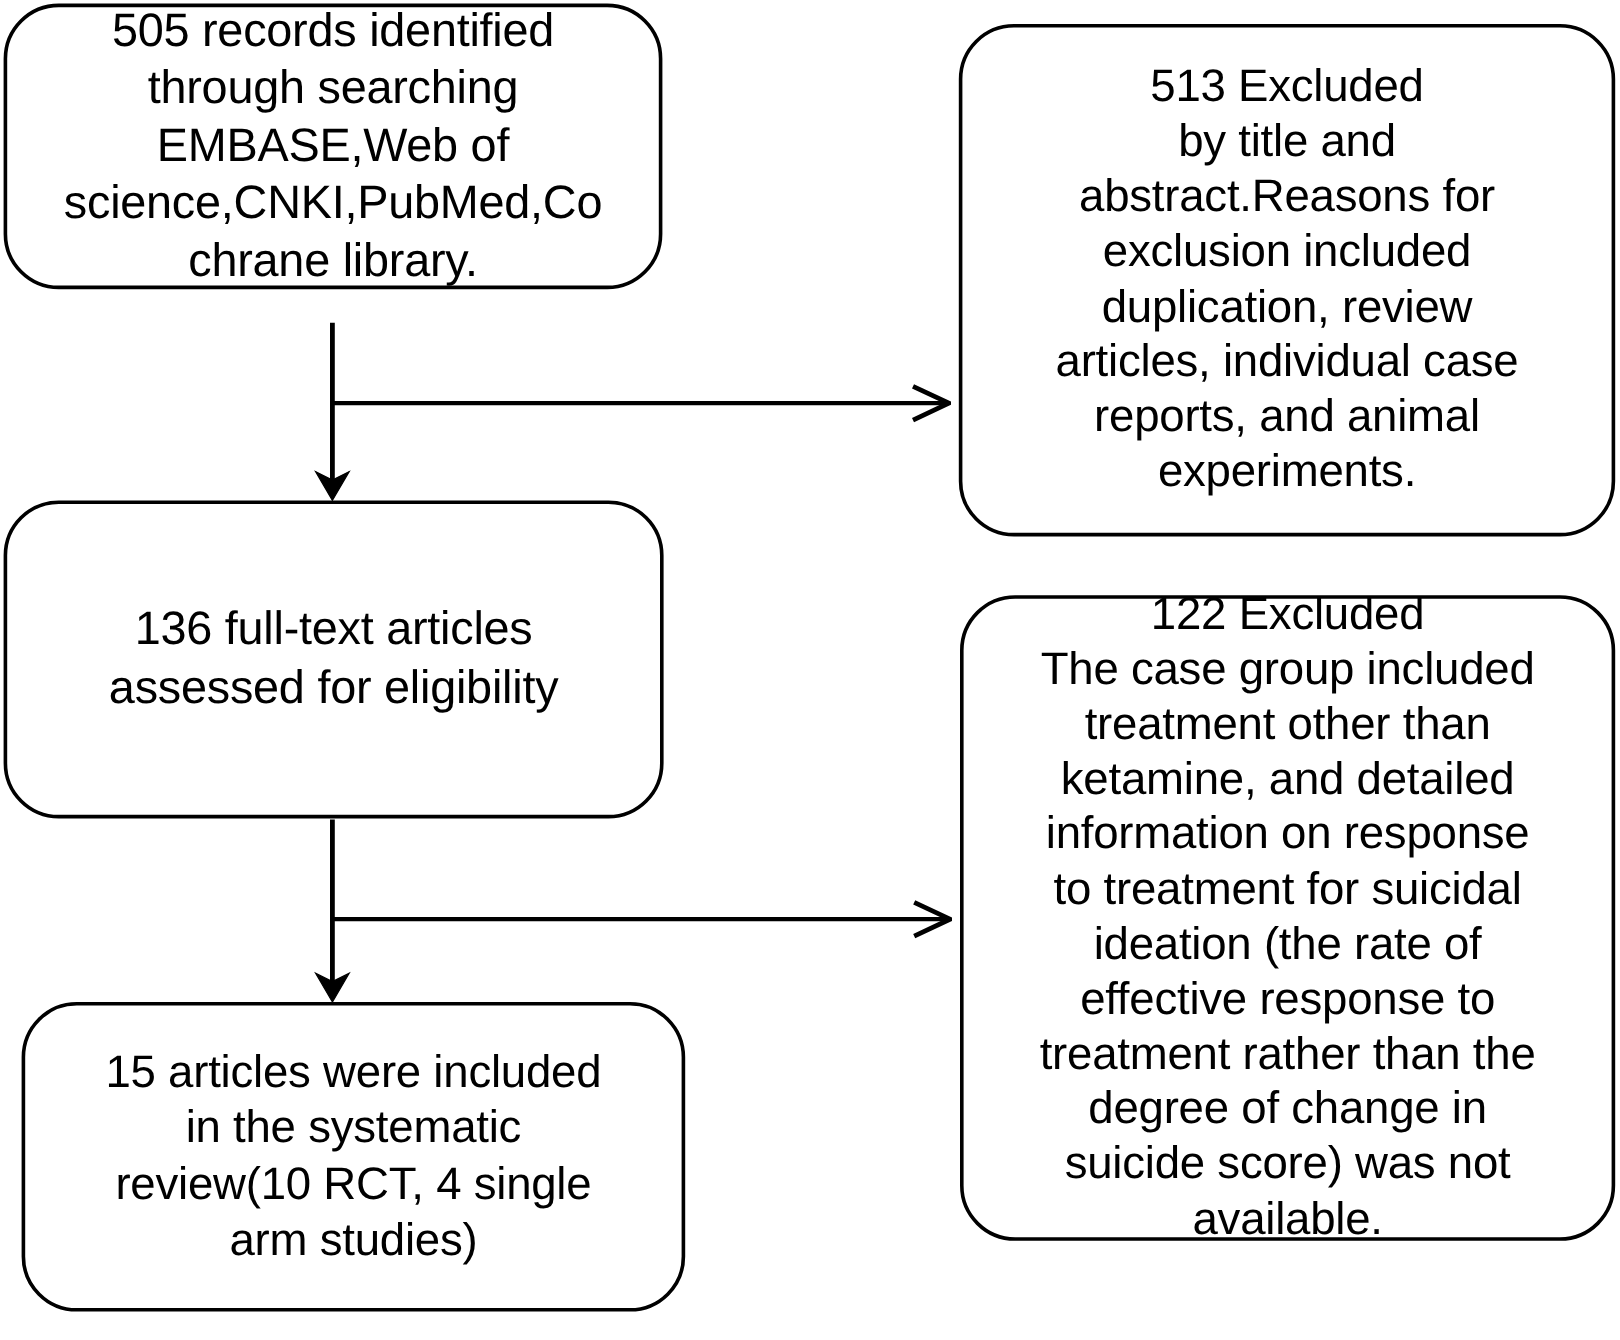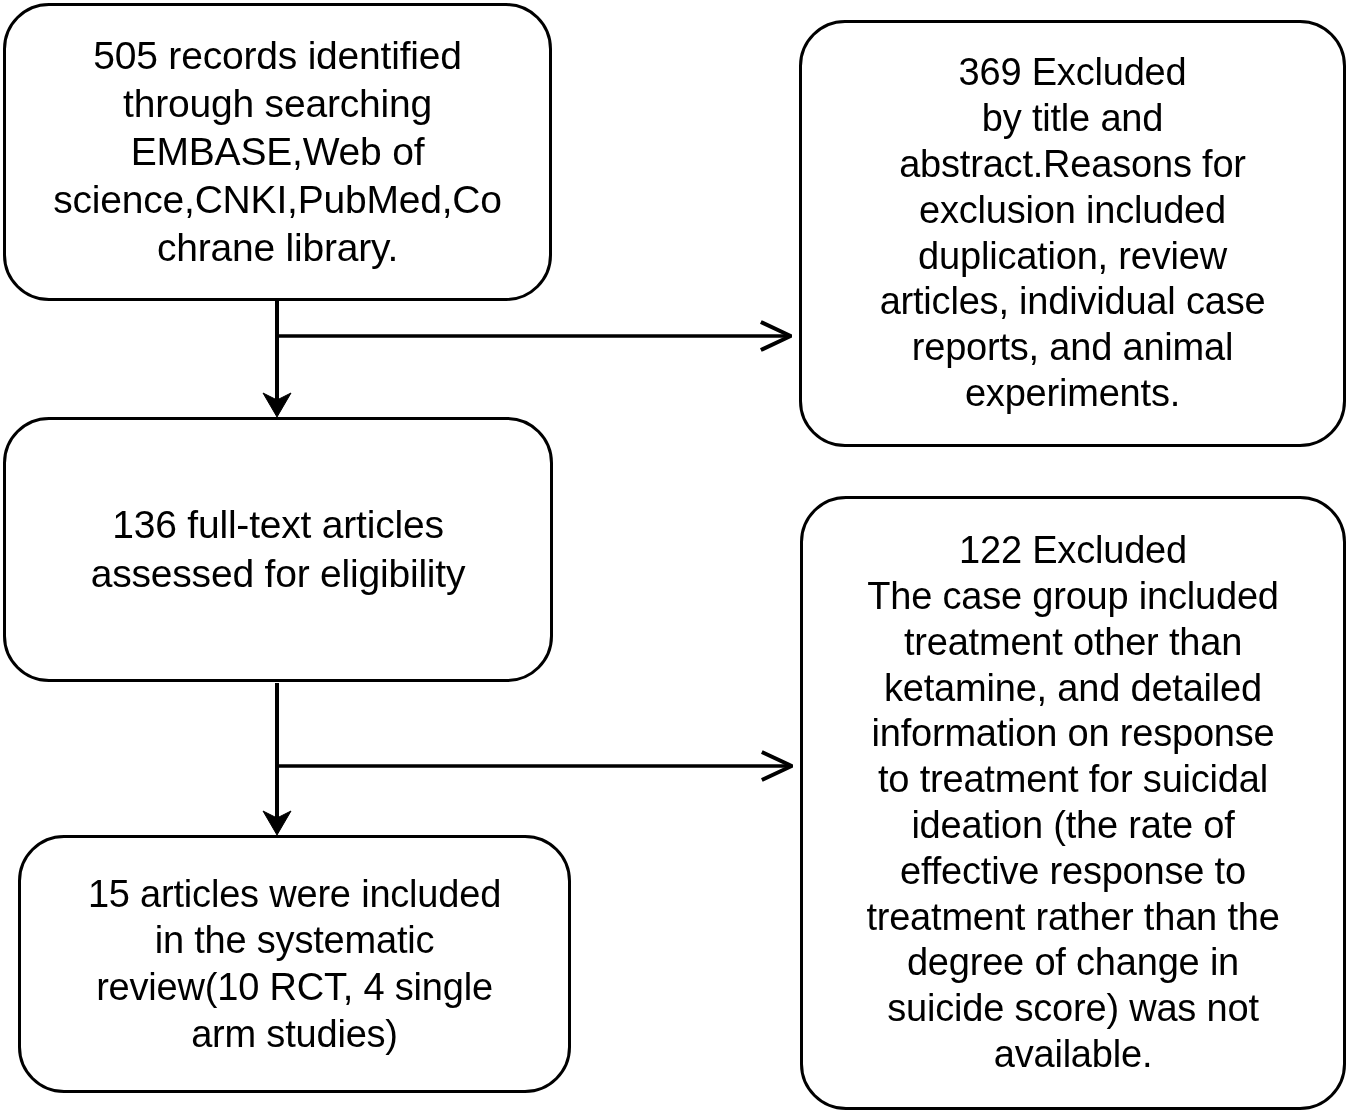--- a/index.html
+++ b/index.html
@@ -44,30 +44,30 @@
     width: 100%;
     padding: 0 14px;
     font-size: 39px;
     line-height: 1.235;
     letter-spacing: -0.2px;
     white-space: pre-line;
     text-align: center;
   }
 
   
-  #node-identified  { left: 3px;   top: 3px;    width: 549px; height: 298px; }
+  #node-identified  { left: 3px;   top: 3px;    width: 549px; height: 238px; }
   #node-identified .node-text { font-size: 39px; }
 
   #node-excluded-title { left: 799px; top: 20px;  width: 547px; height: 427px; }
   #node-excluded-title .node-text { font-size: 38px; line-height: 1.21; }
 
   #node-fulltext    { left: 3px;   top: 417px;  width: 550px; height: 265px; }
   #node-fulltext .node-text { font-size: 39px; }
 
-  #node-excluded-case { left: 800px; top: 496px; width: 546px; height: 614px; }
+  #node-excluded-case { left: 800px; top: 496px; width: 546px; height: 538px; }
   #node-excluded-case .node-text { font-size: 38px; line-height: 1.205; }
 
   #node-included    { left: 18px;  top: 835px;  width: 553px; height: 258px; }
   #node-included .node-text { font-size: 38px; line-height: 1.23; }
 </style>
 </head>
 <body>
 
 <div id="canvas">
 
@@ -97,21 +97,21 @@
 
   <div class="node" id="node-identified">
     <span class="node-text">505 records identified
 through searching
 EMBASE,Web of
 science,CNKI,PubMed,Co
 chrane library.</span>
   </div>
 
   <div class="node" id="node-excluded-title">
-    <span class="node-text">369 Excluded
+    <span class="node-text">513 Excluded
 by title and
 abstract.Reasons for
 exclusion included
 duplication, review
 articles, individual case
 reports, and animal
 experiments.</span>
   </div>
 
   <div class="node" id="node-fulltext">

